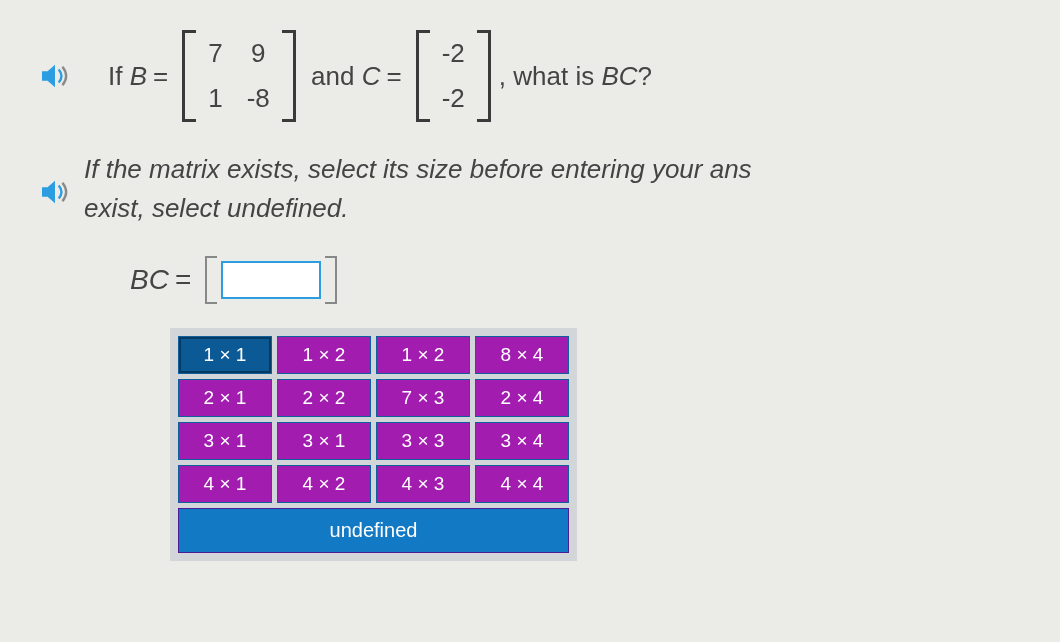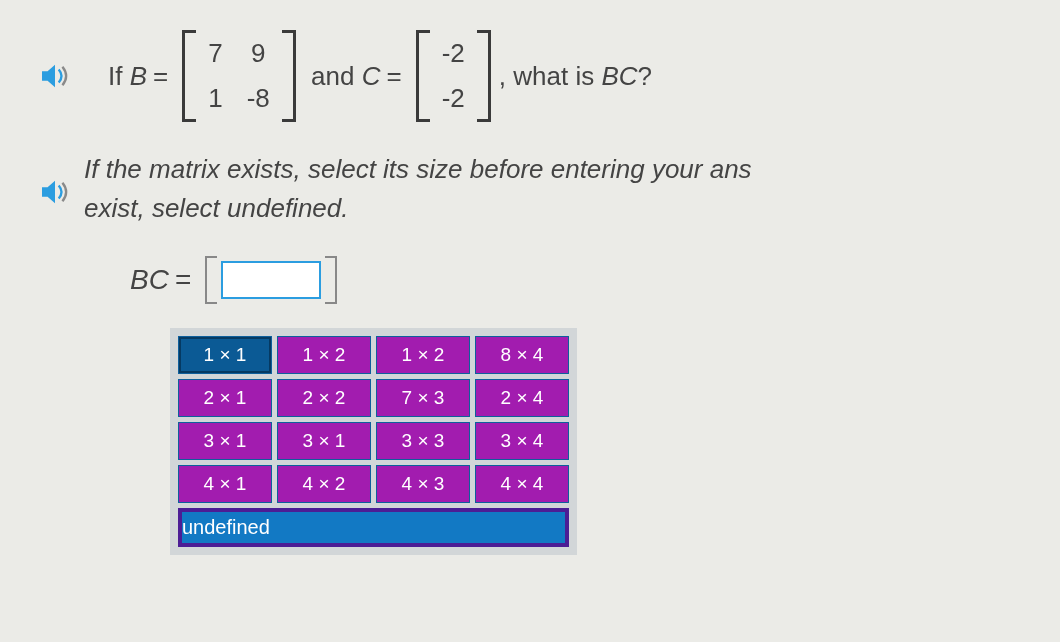--- a/index.html
+++ b/index.html
@@ -113,23 +113,23 @@
       cursor: pointer;
     }
     .size-btn.selected {
       background: #0b5a95;
       box-shadow: inset 0 0 0 2px #053a63;
     }
     .undef-btn {
       background: #1279c4;
       color: #fff;
       font-size: 20px;
-      text-align: left;
-      padding: 4px 0;
-      border: 4px solid #4c1d95;
+      text-align: center;
+      padding: 10px 0;
+      border: 1px solid #4c1d95;
       cursor: pointer;
       width: calc(4 * 94px + 3 * 5px);
     }
     .eq { margin: 0 6px; }
   </style>
 </head>
 <body>
 
 
 

